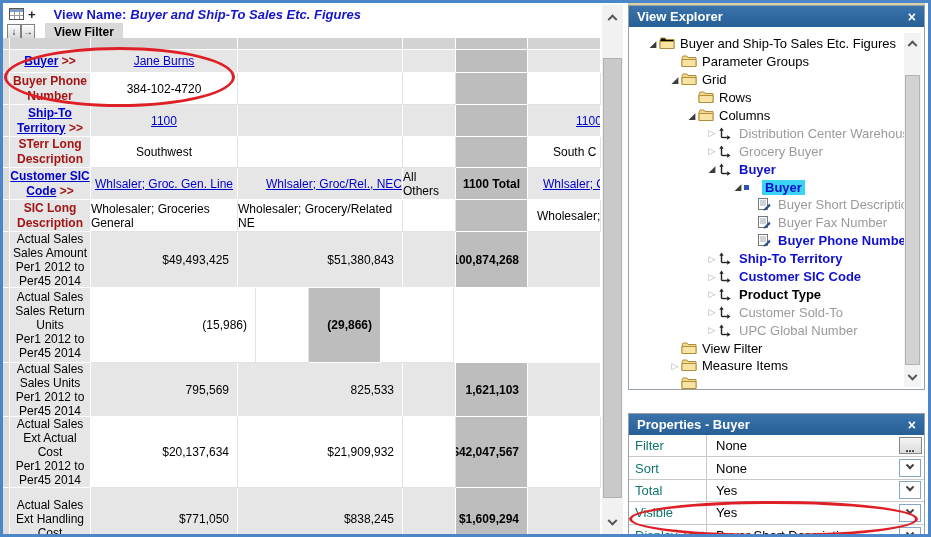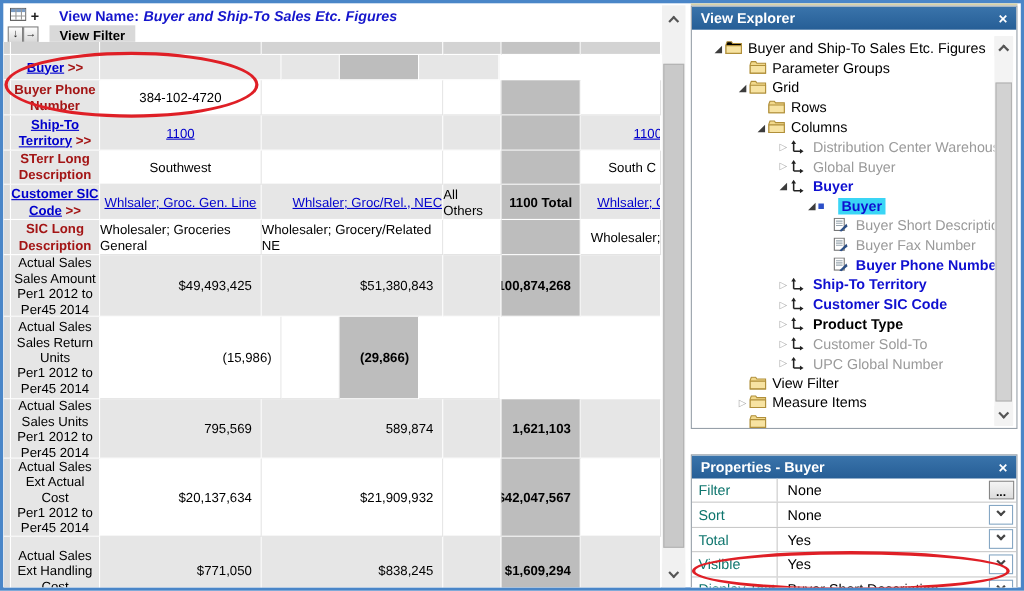--- a/index.html
+++ b/index.html
@@ -138,20 +138,23 @@
     <div class="cell c-3"></div>
     <div class="cell c-4"></div>
     <div class="cell c-5"></div>
   </div>
 
   <div class="grow rg hr1">
     <div class="cell c-strip"></div>
     <div class="cell c-label">
         <span class="lblwrap"><span class="dimlink">Buyer</span><span class="sfx"> &gt;&gt;</span></span>
       </div>
+    <div class="cell c-1">
+        <span class="lnk">Jane Burns</span>
+      </div>
     <div class="cell c-2"></div>
     <div class="cell c-3"></div>
     <div class="cell c-4"></div>
     <div class="cell c-5"></div>
   </div>
 
   <div class="grow rw hr2">
     <div class="cell c-strip"></div>
     <div class="cell c-label">
         <span class="redlbl">Buyer Phone Number</span>
@@ -282,21 +285,21 @@
     <div class="cell c-label">
         <span class="mlbl">Actual Sales
 Sales Units
 Per1 2012 to
 Per45 2014</span>
       </div>
     <div class="cell c-1 num">
         <span>795,569</span>
       </div>
     <div class="cell c-2 num">
-        <span>589,874</span>
+        <span>825,533</span>
       </div>
     <div class="cell c-3"></div>
     <div class="cell c-4 num bold">
         <span>1,621,103</span>
       </div>
     <div class="cell c-5"></div>
   </div>
 
   <div class="grow rw hr10">
     <div class="cell c-strip"></div>
@@ -427,21 +430,21 @@
     <div class="trow d3">
       <span class="tw col"></span>
       <span class="ticon">
           <svg width="13" height="13" viewBox="0 0 13 13">
             <path d="M3.5 10.5 L3.5 3" stroke="#222" stroke-width="1.4" fill="none"></path>
             <path d="M3.5 10.5 L9.5 10.5" stroke="#222" stroke-width="1.4" fill="none"></path>
             <path d="M3.5 0.5 L1.3 3.8 L5.7 3.8 Z" fill="#222"></path>
             <path d="M12.5 10.5 L9.2 8.3 L9.2 12.7 Z" fill="#222"></path>
           </svg>
         </span>
-      <span class="tlabel muted">Global Buyer</span>
+      <span class="tlabel muted">Grocery Buyer</span>
     </div>
     <div class="trow d3">
       <span class="tw exp"></span>
       <span class="ticon">
           <svg width="13" height="13" viewBox="0 0 13 13">
             <path d="M3.5 10.5 L3.5 3" stroke="#222" stroke-width="1.4" fill="none"></path>
             <path d="M3.5 10.5 L9.5 10.5" stroke="#222" stroke-width="1.4" fill="none"></path>
             <path d="M3.5 0.5 L1.3 3.8 L5.7 3.8 Z" fill="#222"></path>
             <path d="M12.5 10.5 L9.2 8.3 L9.2 12.7 Z" fill="#222"></path>
           </svg>

